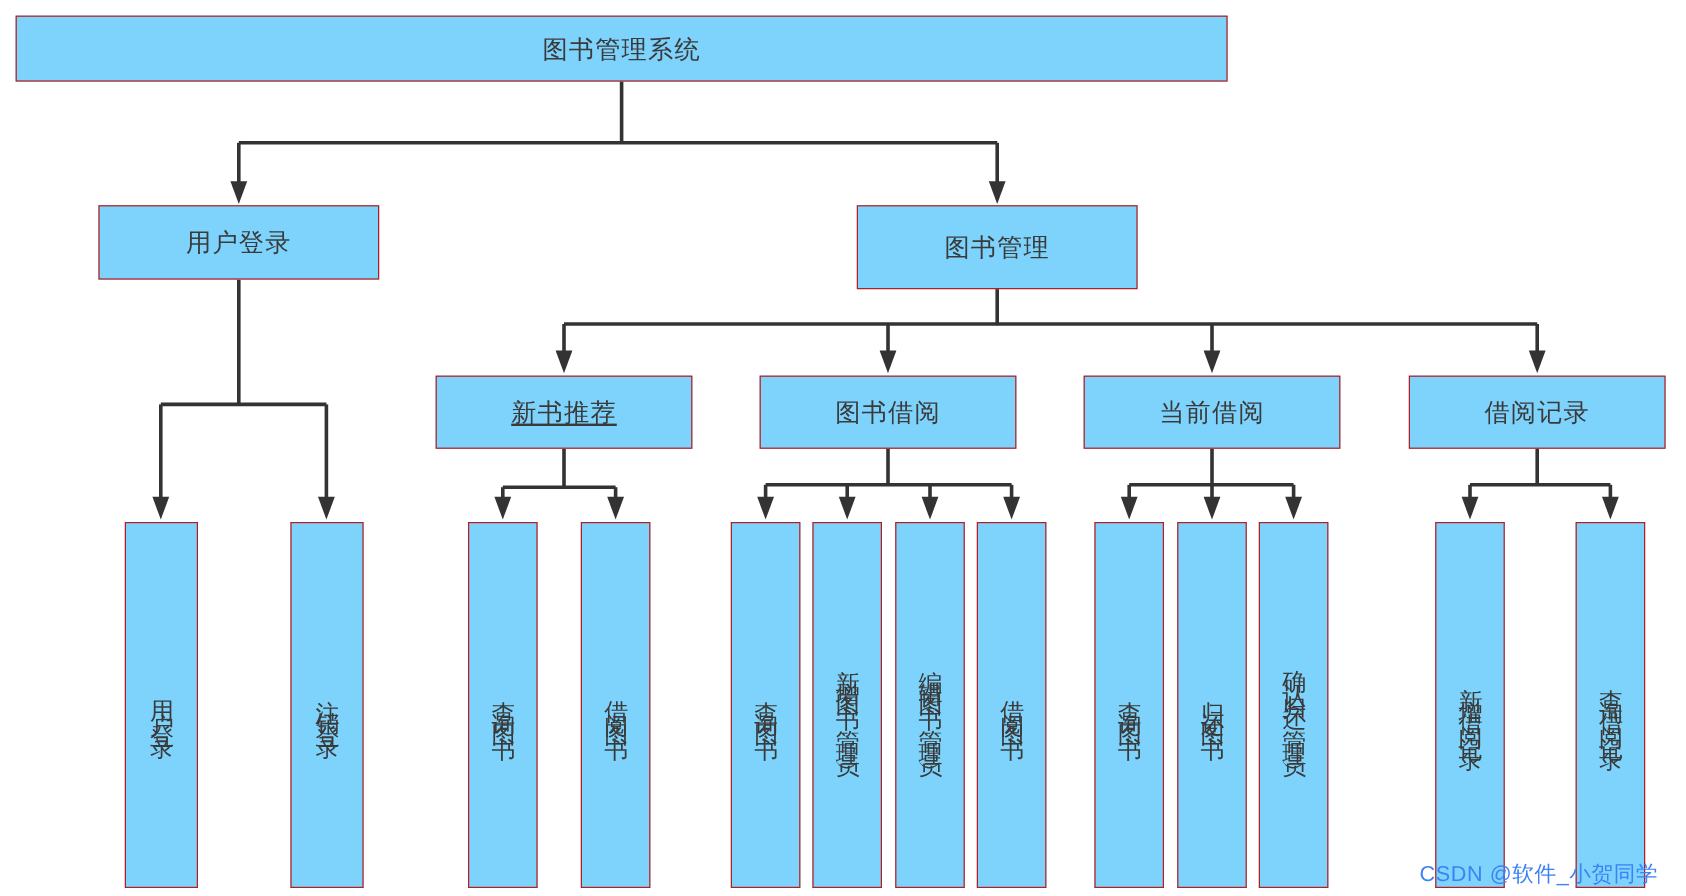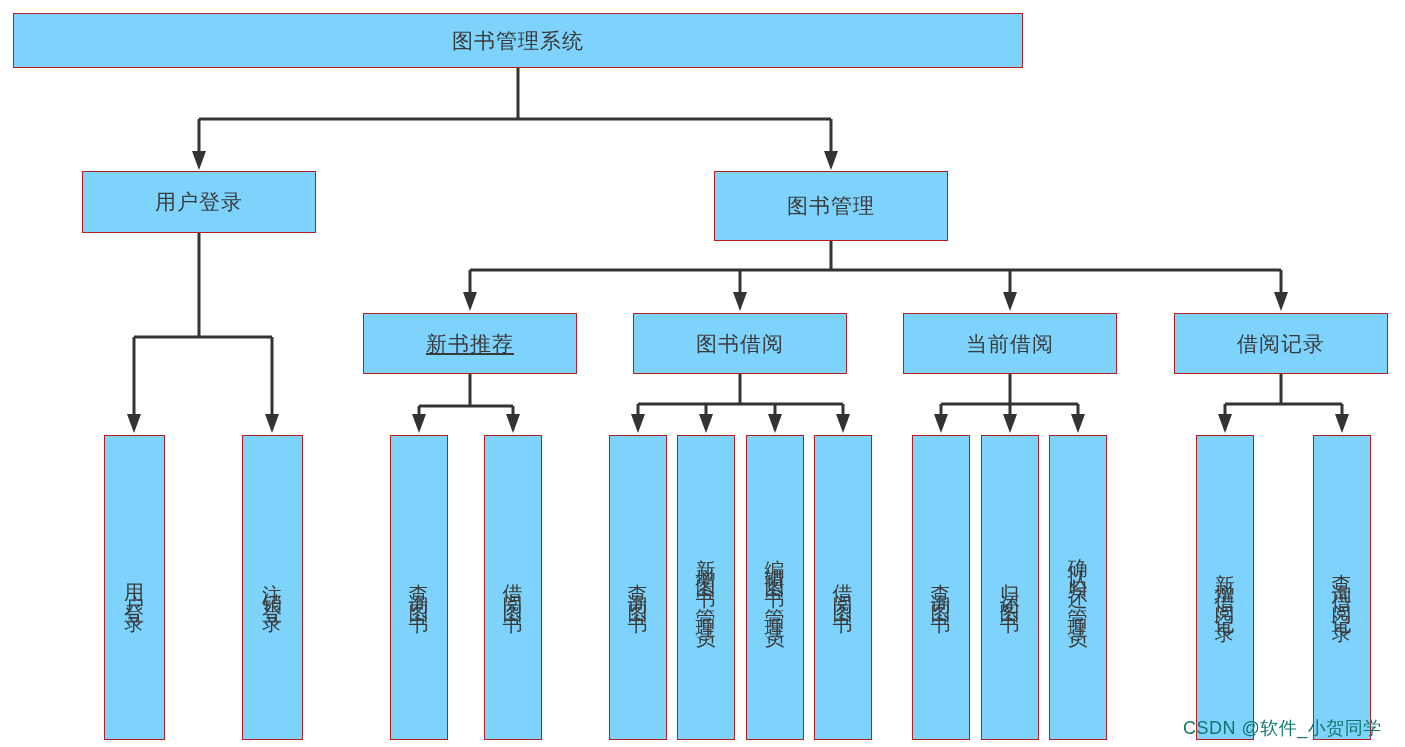--- a/index.html
+++ b/index.html
@@ -41,21 +41,21 @@
     text-orientation: mixed;
     letter-spacing: 10px;
     line-height: 1;
   }
   .watermark {
     position: absolute;
     left: 1183px;
     top: 716px;
     z-index: 3;
     font-size: 18px;
-    color: #0f766e;
+    color: #3b82f6;
     white-space: nowrap;
     letter-spacing: 0.5px;
   }
 </style>
 </head>
 <body>
 
 <div class="canvas">
 
   <svg class="links" viewBox="0 0 1405 747" xmlns="http://www.w3.org/2000/svg">

